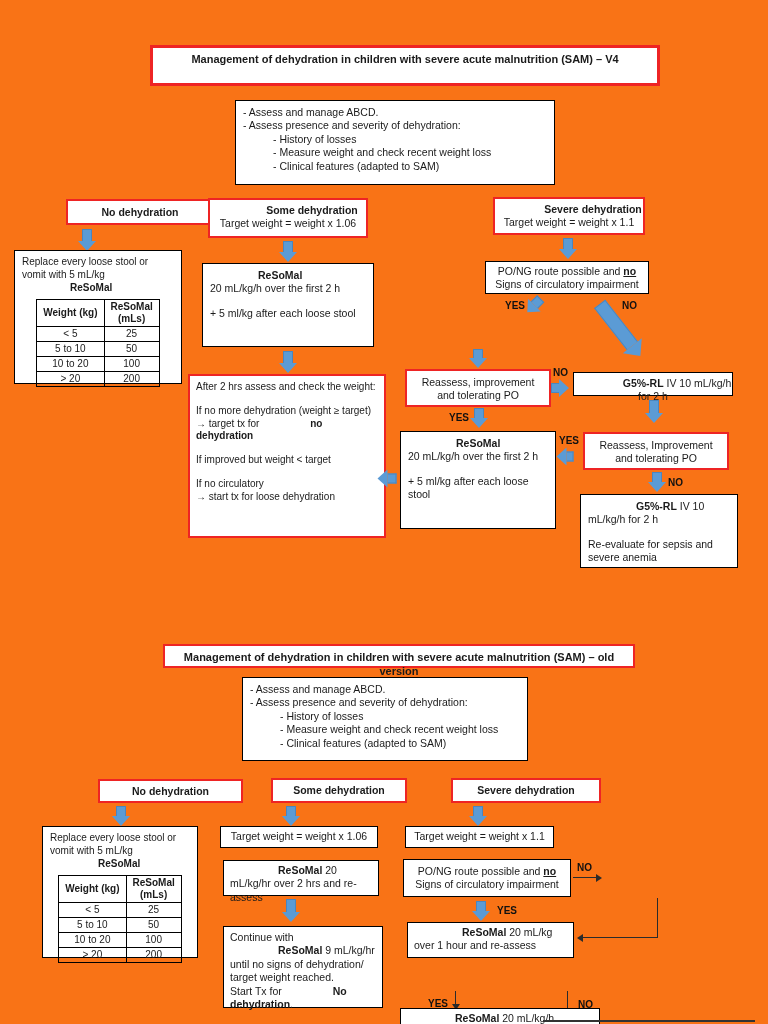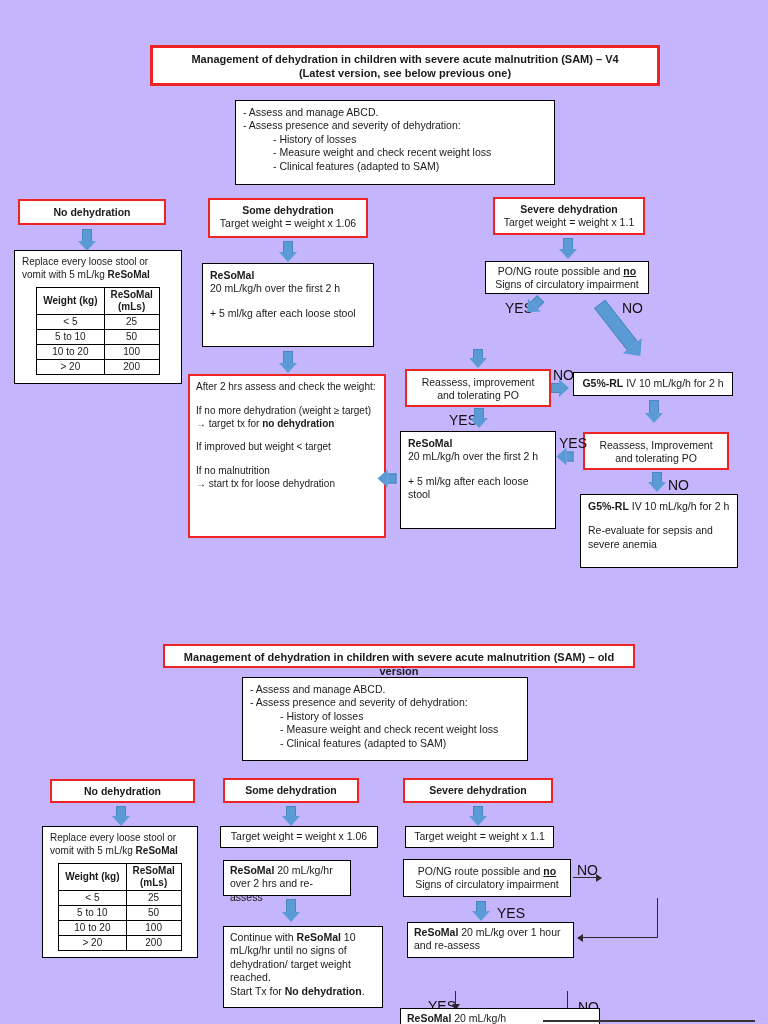--- a/index.html
+++ b/index.html
@@ -1,28 +1,28 @@
 <!DOCTYPE html>
 <html><head>
 <meta charset="utf-8">
 <style>
   html,body{margin:0;padding:0;background:#fff;}
-  #canvas{position:relative;width:768px;height:1024px;background:#c4b5fd;overflow:hidden;
+  #canvas{position:relative;width:768px;height:1024px;background:#f97316;overflow:hidden;
           font-family:"Liberation Sans",sans-serif;color:#1a1a1a;}
   .bx{position:absolute;background:#fff;border:1.5px solid #000;font-size:10.5px;line-height:1.28;box-sizing:border-box;}
   .bx.red{border:2px solid #ee2424;}
   .bx.thick{border-width:3px;}
   .center{text-align:center;}
   .pad{padding:5px 7px;}
-  .b{font-weight:bold;}
+  .b{font-weight:bold;margin-left:48px;}
   .u{text-decoration:underline;font-weight:bold;}
   .hl{background:#ffe81a;}
   .sp{height:11px;}
   .ind{margin-left:30px;}
-  .lbl{position:absolute;font-weight:normal;font-size:14px;color:#111;}
+  .lbl{position:absolute;font-weight:bold;font-size:10px;color:#111;}
   
   .barr{position:absolute;display:flex;flex-direction:column;align-items:center;}
   .barr .sh{width:8px;background:#5b9bd5;border:1px solid #4a86bf;border-bottom:none;}
   .barr .hd{width:0;height:0;border-left:9px solid transparent;border-right:9px solid transparent;border-top:10px solid #5b9bd5;}
   .barr.big .sh{width:12px;}
   .barr.big .hd{border-left-width:12px;border-right-width:12px;border-top-width:13px;}
   
   .tl{position:absolute;background:#2b2b2b;}
   .th{position:absolute;width:0;height:0;}
   .th.down{border-left:4px solid transparent;border-right:4px solid transparent;border-top:6px solid #2b2b2b;}
@@ -36,21 +36,20 @@
   .ttl2{font-weight:bold;font-size:11px;}
   .small{font-size:10px;}
 </style>
 </head>
 <body>
 
 <div id="canvas">
 
   <div class="bx red thick center" style="left:150px;top:45px;width:510px;height:41px;padding:4px 6px;">
     <div class="ttl1">Management of dehydration in children with severe acute malnutrition (SAM) – V4</div>
-    <div class="ttl2">(Latest version, see below previous one)</div>
   </div>
 
   <div class="bx pad" style="left:235px;top:100px;width:320px;height:85px;font-size:10.5px;">
     <div>- Assess and manage ABCD.</div>
     <div>- Assess presence and severity of dehydration:</div>
     <div class="ind">- History of losses</div>
     <div class="ind">- Measure weight and check recent weight loss</div>
     <div class="ind">- Clinical features (adapted to SAM)</div>
   </div>
 
@@ -111,21 +110,21 @@
     </div>
 
   <div class="bx red" style="left:188px;top:374px;width:198px;height:164px;padding:5px 6px;font-size:10px;">
     <div>After 2 hrs assess and check the weight:</div>
     <div class="sp"></div>
     <div>If no more dehydration (weight ≥ target)</div>
     <div><span>→ target tx for </span><span class="b">no dehydration</span></div>
     <div class="sp"></div>
     <div>If improved but weight &lt; target</div>
     <div class="sp"></div>
-    <div>If no malnutrition</div>
+    <div>If no circulatory</div>
     <div>→ start tx for loose dehydration</div>
   </div>
 
   <div class="bx red center" style="left:493px;top:197px;width:152px;height:38px;padding-top:4px;">
     <div class="b">Severe dehydration</div>
     <div>Target weight = weight x 1.1</div>
   </div>
   <div class="barr" style="left:559px;top:238px;">
       <div class="sh" style="height:10px"></div>
       <div class="hd"></div>
@@ -263,30 +262,30 @@
   </div>
   <div class="barr" style="left:282px;top:806px;">
       <div class="sh" style="height:9px"></div>
       <div class="hd"></div>
     </div>
 
   <div class="bx center" style="left:220px;top:826px;width:158px;height:22px;padding-top:3px;">
     <span>Target weight = weight x 1.06</span>
   </div>
 
-  <div class="bx" style="left:223px;top:860px;width:128px;height:36px;padding:3px 6px;">
+  <div class="bx" style="left:223px;top:860px;width:156px;height:36px;padding:3px 6px;">
     <span class="b">ReSoMal</span><span> 20 mL/kg/hr over 2 hrs and re-assess</span>
   </div>
   <div class="barr" style="left:282px;top:899px;">
       <div class="sh" style="height:12px"></div>
       <div class="hd"></div>
     </div>
 
   <div class="bx" style="left:223px;top:926px;width:160px;height:82px;padding:4px 6px;">
-    <span>Continue with </span><span class="b">ReSoMal</span><span> 10 mL/kg/hr until no signs of dehydration/ target weight reached.</span>
+    <span>Continue with </span><span class="b">ReSoMal</span><span> 9 mL/kg/hr until no signs of dehydration/ target weight reached.</span>
     <div><span>Start Tx for </span><span class="b">No dehydration</span><span>.</span></div>
   </div>
 
   <div class="bx red center b" style="left:403px;top:778px;width:150px;height:25px;padding-top:4px;">
     <span>Severe dehydration</span>
   </div>
   <div class="barr" style="left:469px;top:806px;">
       <div class="sh" style="height:9px"></div>
       <div class="hd"></div>
     </div>

